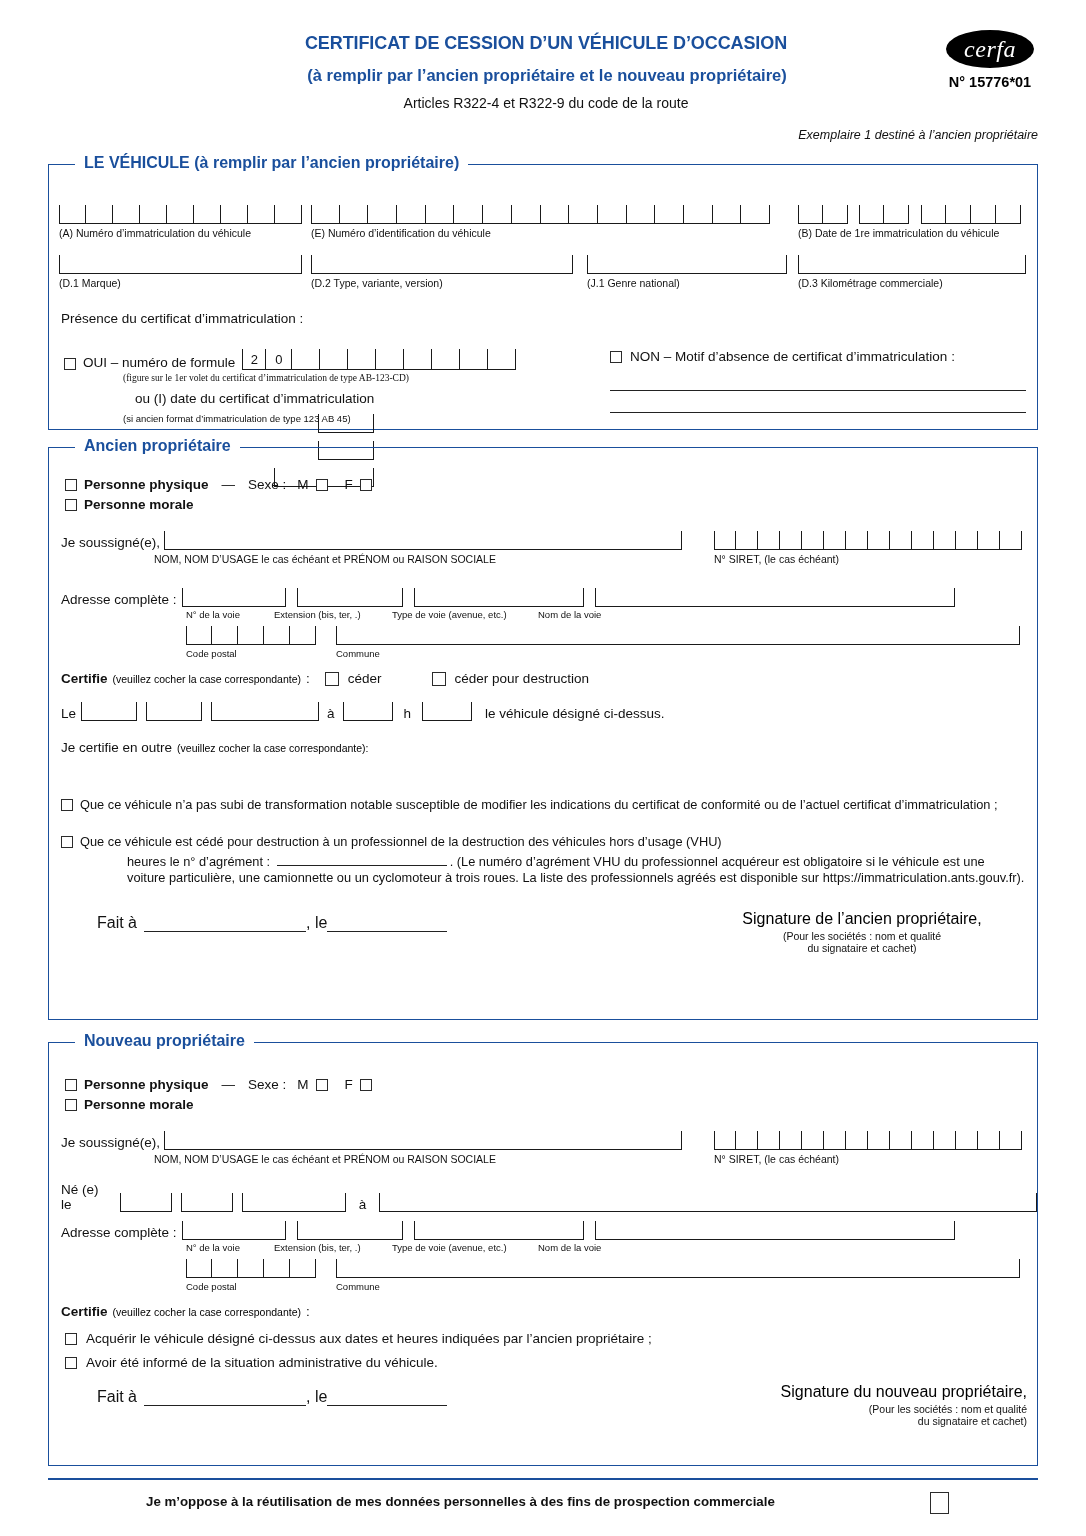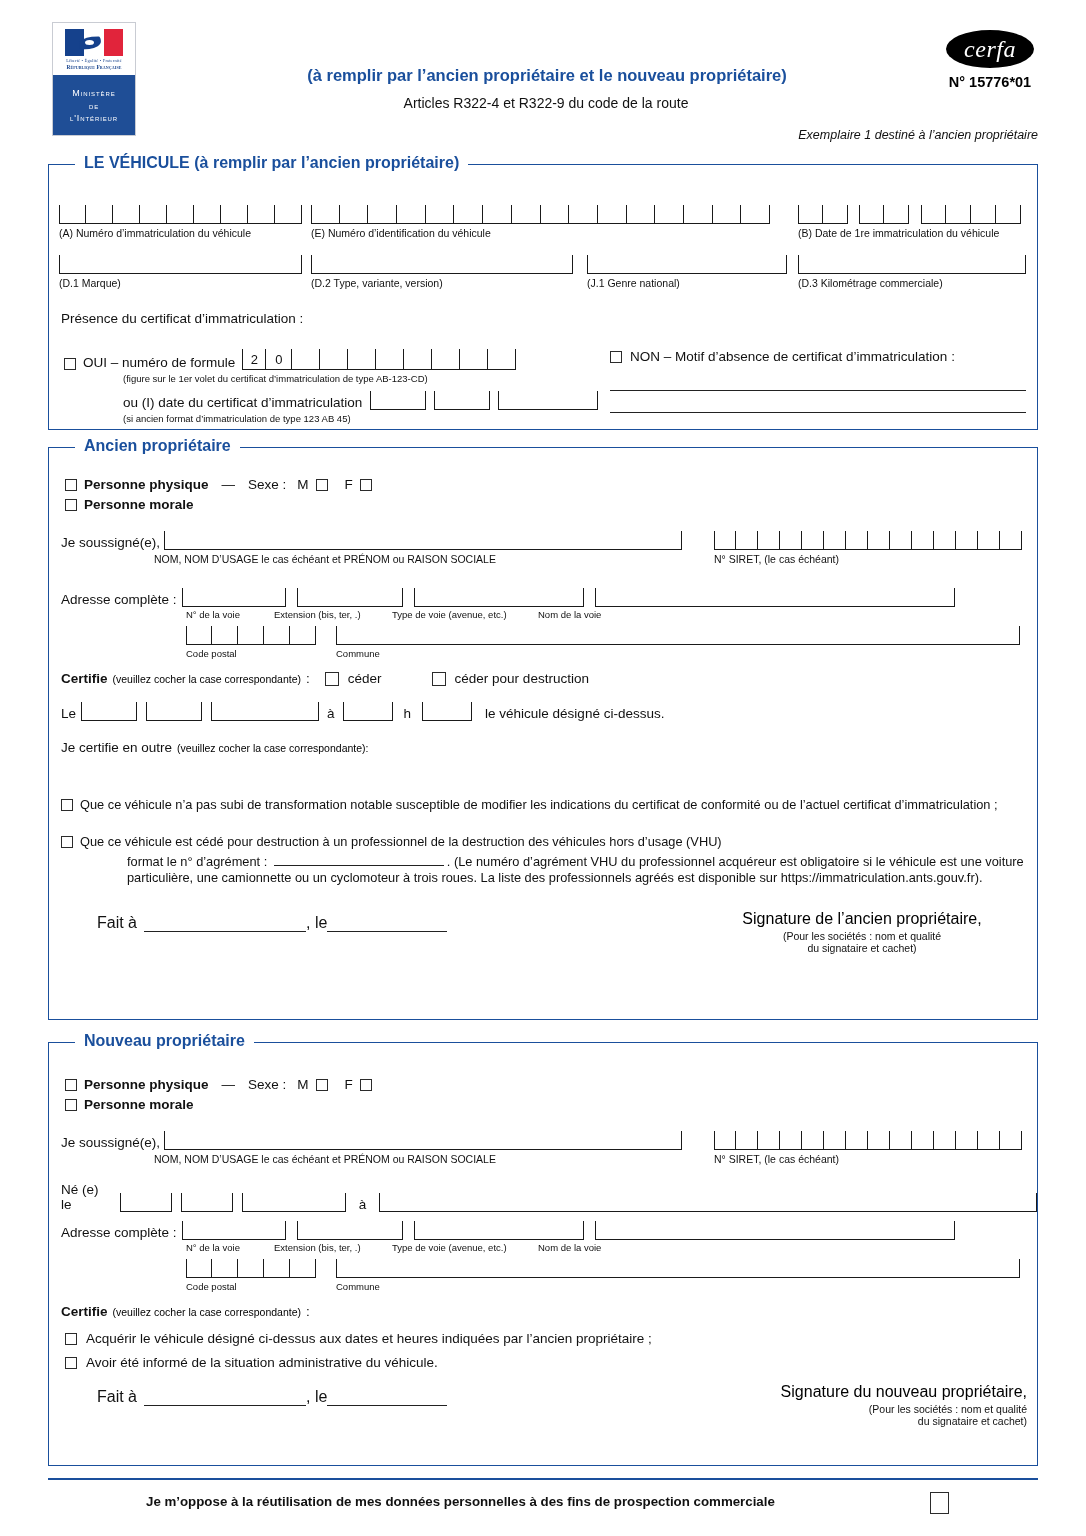--- a/index.html
+++ b/index.html
@@ -83,39 +83,22 @@
   .footer-txt{position:absolute;left:146px;top:1494px;font-size:13.3px;font-weight:bold;color:#111;}
   .footer-cb{position:absolute;left:930px;top:1492px;width:19px;height:22px;border:1.3px solid #2b2b2b;box-sizing:border-box;}
 </style>
 </head>
 <body>
 
 <div class="page">
 
   <div class="header">
 
-    <div class="logo">
-      <div class="logo-top">
-        <div class="flag">
-          <div class="b"></div>
-            <div class="w"></div>
-            <div class="r"></div>
-          <div class="mar"></div>
-            <div class="mar2"></div>
-        </div>
-        <div class="devise">Liberté • Égalité • Fraternité</div>
-        <div class="repf">République Française</div>
-      </div>
-      <div class="logo-bot">
-        <div>Ministère</div>
-        <div>de</div>
-        <div>l'Intérieur</div>
-      </div>
-    </div>
-
+
+    <div class="h-title">CERTIFICAT DE CESSION D’UN VÉHICULE D’OCCASION</div>
     <div class="h-sub">(à remplir par l’ancien propriétaire et le nouveau propriétaire)</div>
     <div class="h-art">Articles R322-4 et R322-9 du code de la route</div>
     <div class="cerfa">cerfa</div>
     <div class="cerfa-no">N° 15776*01</div>
     <div class="exemplaire">Exemplaire 1 destiné à l’ancien propriétaire</div>
   </div>
 
   <div class="fs" style="left:48px;top:164px;width:990px;height:266px;">
     <div class="fs-legend">LE VÉHICULE (à remplir par l’ancien propriétaire)</div>
 
@@ -206,23 +189,23 @@
         <i style="width:28px"></i>
           <i style="width:28px"></i>
           <i style="width:28px"></i>
           <i style="width:28px"></i>
           <i style="width:28px"></i>
           <i style="width:28px"></i>
           <i style="width:28px"></i>
           <i style="width:28px"></i>
       </span>
     </div>
-    <div class="row cap-s" style="left:74px;top:208px;">(figure sur le 1er volet du certificat d’immatriculation de type AB-123-CD)</div>
-
-    <div class="row" style="left:74px;top:226px;display:flex;align-items:flex-end;gap:8px;">
+    <div class="row cap-s" style="left:74px;top:208px;font-family:Liberation Serif, serif;">(figure sur le 1er volet du certificat d’immatriculation de type AB-123-CD)</div>
+
+    <div class="row" style="left:86px;top:226px;display:flex;align-items:flex-end;gap:8px;flex-direction:column;">
       <span class="lbl">ou (I) date du certificat d’immatriculation</span>
       <span class="comb nr" style="width:56px;">
           <i style="width:28px"></i>
           <i style="width:28px"></i>
         </span>
       <span class="comb nr" style="width:56px;">
           <i style="width:28px"></i>
           <i style="width:28px"></i>
         </span>
       <span class="comb nr" style="width:100px;">
@@ -365,21 +348,21 @@
     <div class="row" style="left:12px;top:349px;width:965px;display:flex;gap:7px;">
       <span class="cb" style="flex:none;margin-top:2px;"></span>
       <span class="para" style="flex:1;">Que ce véhicule n’a pas subi de transformation notable susceptible de modifier les indications du certificat de conformité ou de l’actuel certificat d’immatriculation ;</span>
     </div>
 
     <div class="row" style="left:12px;top:386px;width:965px;display:flex;gap:7px;">
       <span class="cb" style="flex:none;margin-top:2px;"></span>
       <span class="para" style="flex:1;">Que ce véhicule est cédé pour destruction à un professionnel de la destruction des véhicules hors d’usage (VHU)</span>
     </div>
     <div class="row para" style="left:78px;top:404px;width:899px;">
-      <span>format le n° d’agrément :</span>
+      <span>heures le n° d’agrément :</span>
       <span class="uline" style="width:170px;margin:0 3px;"></span><span>. (Le numéro d’agrément VHU du professionnel acquéreur est obligatoire si le véhicule est une voiture particulière, une camionnette ou un cyclomoteur à trois roues. La liste des professionnels agréés est disponible sur https://immatriculation.ants.gouv.fr).</span>
     </div>
 
     <div class="row" style="left:48px;top:466px;display:flex;align-items:flex-end;">
       <span class="lbl" style="font-size:16px;">Fait à</span>
       <span class="uline" style="width:162px;margin-left:7px;"></span>
       <span class="lbl" style="font-size:16px;">, le</span>
       <span class="uline" style="width:120px;"></span>
     </div>
     <div class="row" style="left:648px;top:462px;width:330px;text-align:center;">

